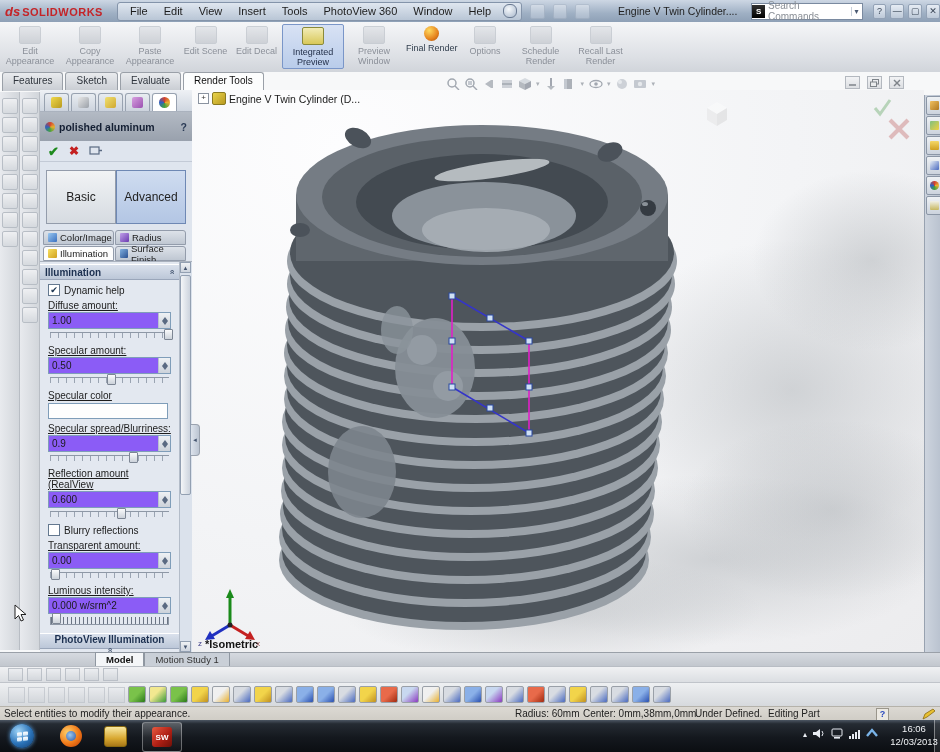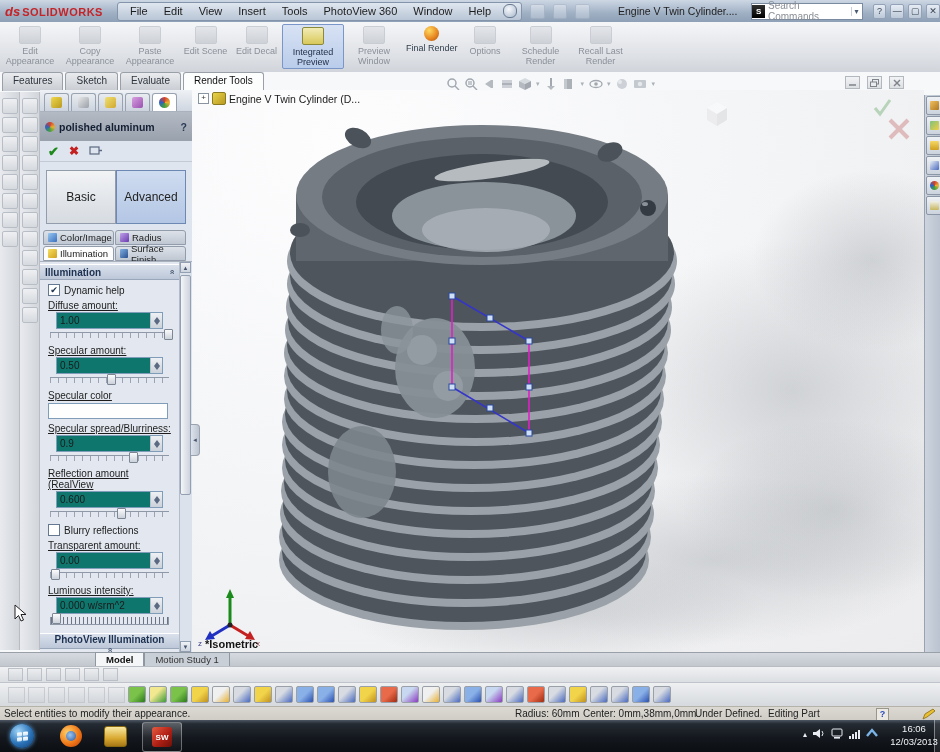--- a/index.html
+++ b/index.html
@@ -92,21 +92,21 @@
   #pcontent{position:absolute;left:0;top:0;right:13px;bottom:0;}
   .sechead{margin-top:2px;height:14px;background:linear-gradient(#dae1ec,#bcc7d8);
     border-top:1px solid #fff;border-bottom:1px solid #9aa6ba;display:flex;align-items:center;
     justify-content:space-between;padding:0 5px;font-weight:bold;font-size:10px;color:#1c3050;}
   .sechead .col{transform:rotate(-90deg);font-size:9px;color:#4a5a74;}
   .flabel{margin:4px 8px 1px;font-size:10px;color:#1d1d1d;text-decoration:underline;}
   .flabel.nol{text-decoration:none;}
   .cbrow{display:flex;align-items:center;margin:4px 8px 0;font-size:10px;gap:4px;}
   .cb{width:10px;height:10px;background:#fff;border:1px solid #64788f;display:flex;align-items:center;
     justify-content:center;font-size:9px;color:#17314f;line-height:1;}
-  .pinput{margin:1px 16px 0;height:15px;background:#0f766e;border:1px solid #7f9db9;position:relative;
+  .pinput{margin:1px 8px 0;height:15px;background:#8b5cf6;border:1px solid #7f9db9;position:relative;
     font-size:10px;display:flex;align-items:center;padding-left:3px;}
   .pinput .sel{background:#2e5bb0;color:#fff;padding:0 12px;}
   .spin{position:absolute;right:0;top:0;bottom:0;width:11px;border-left:1px solid #b9c2cf;
     background:linear-gradient(#eef1f4,#ccd2da);display:flex;flex-direction:column;align-items:center;justify-content:space-evenly;}
   .spin i{width:0;height:0;border:3px solid transparent;}
   .spin .up{border-bottom:4px solid #5a6a82;margin-top:1px;}
   .spin .dn{border-top:4px solid #5a6a82;margin-bottom:1px;}
   .pslider{height:8px;margin:3px 10px 0;border-top:1px solid #8e98a6;position:relative;
     background:repeating-linear-gradient(90deg,#9aa4b2 0 1px,transparent 1px 8px);background-size:100% 5px;background-repeat:no-repeat;}
   .pslider.dense{background:repeating-linear-gradient(90deg,#6a7484 0 1px,transparent 1px 4px);

